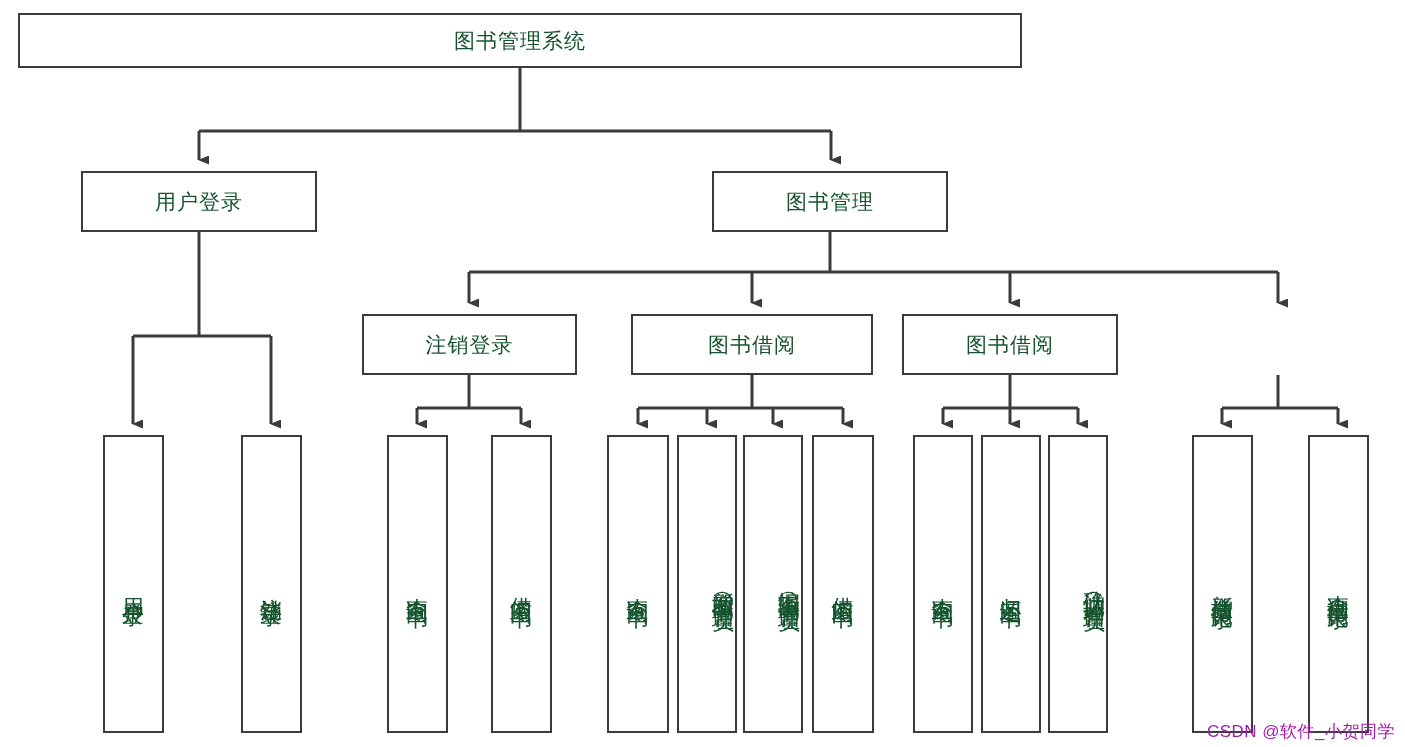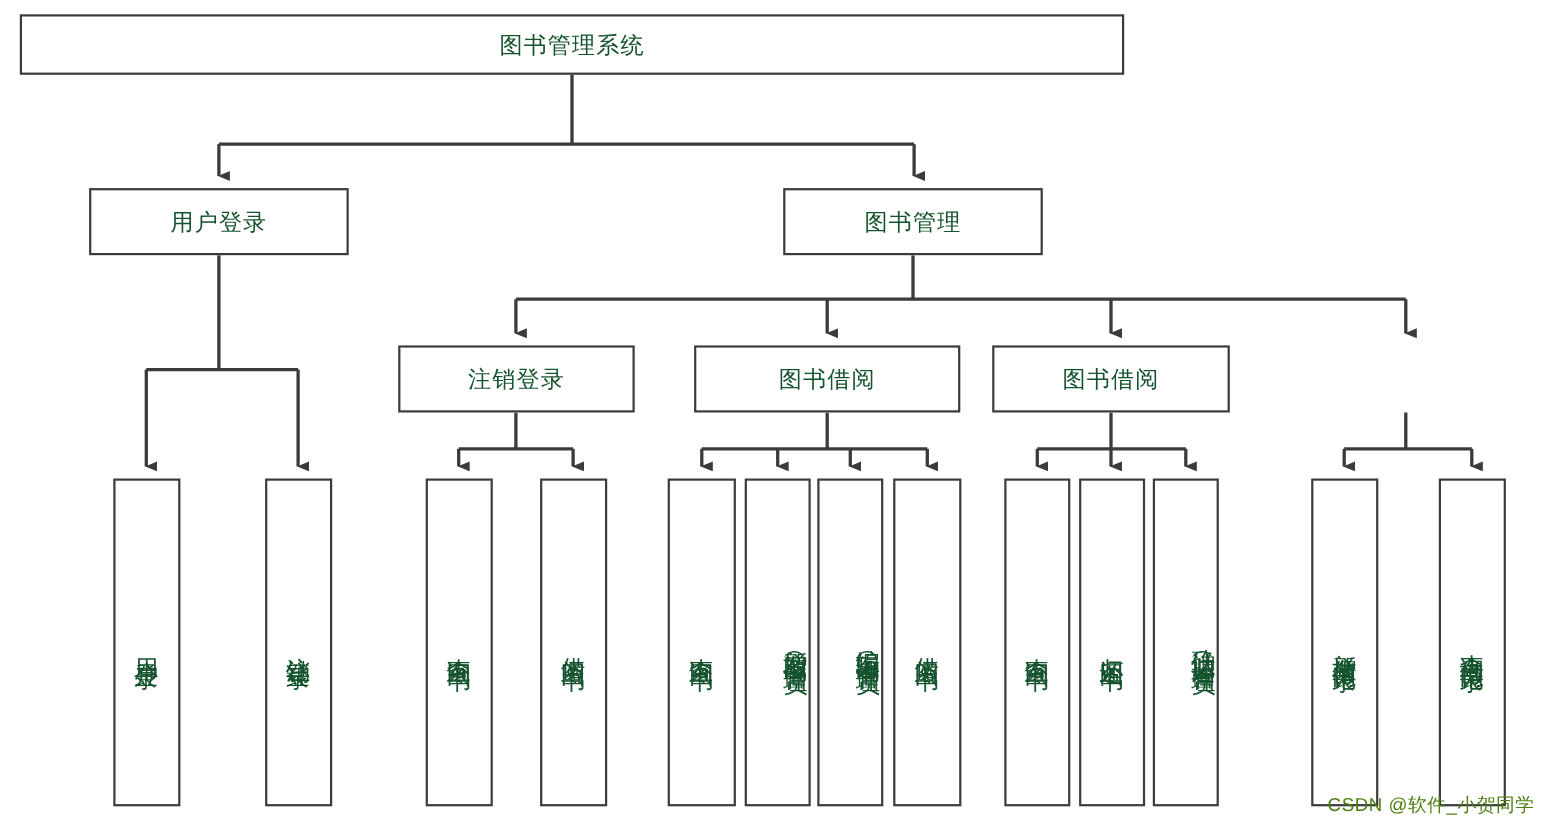--- a/index.html
+++ b/index.html
@@ -58,21 +58,21 @@
   }
   .nlabel {
     display: block;
     white-space: nowrap;
   }
   .watermark {
     position: absolute;
     right: 10px;
     bottom: 4px;
     font-size: 17px;
-    color: #4d7c0f;
+    color: #a21caf;
     letter-spacing: 0.5px;
     white-space: nowrap;
   }
 </style>
 </head>
 <body>
 
 <div id="canvas">
 
   <svg class="wires" viewBox="0 0 1405 747">

